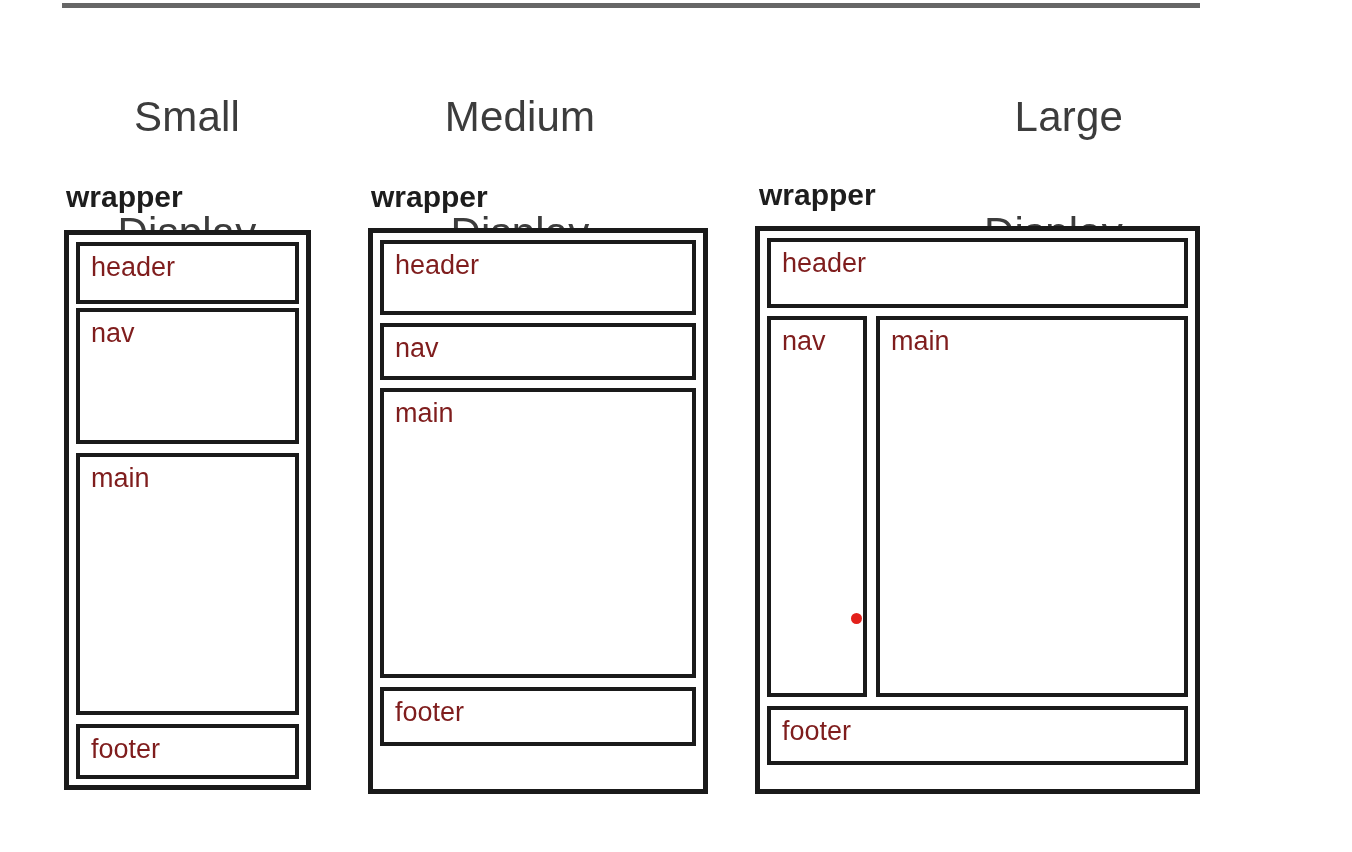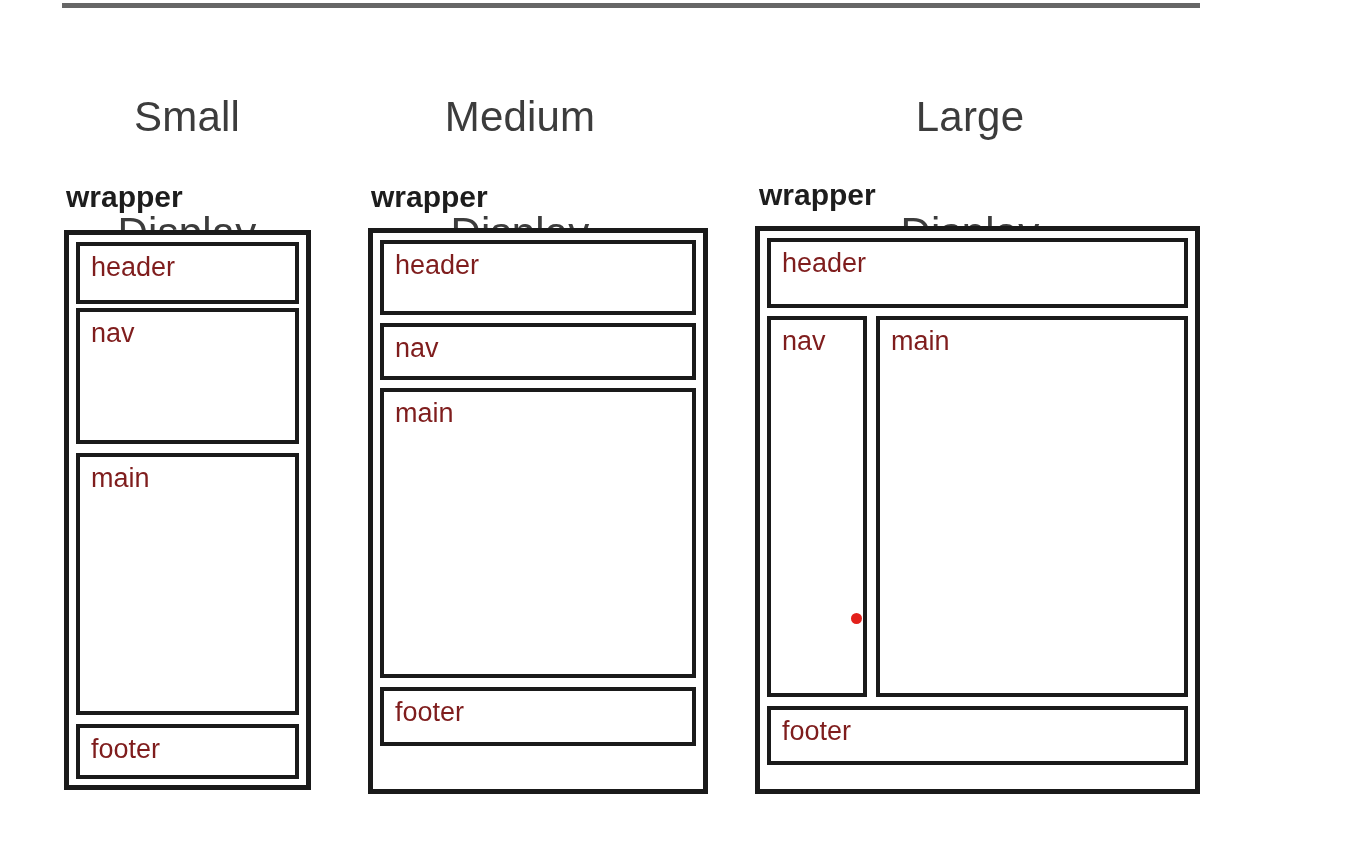--- a/index.html
+++ b/index.html
@@ -160,21 +160,21 @@
       <span class="region-label">nav</span>
     </div>
     <div class="region" id="medium-main">
       <span class="region-label">main</span>
     </div>
     <div class="region" id="medium-footer">
       <span class="region-label">footer</span>
     </div>
   </div>
 
-  <div class="col-title" style="left:817px; width:306px;">
+  <div class="col-title" style="left:817px; width:306px;text-align:right;">
     <span class="t-line">Large</span>
     <span class="t-line">Display</span>
   </div>
 
   <div class="wrapper-label" style="left:759px; top:180px;">wrapper</div>
 
   <div class="wrapper-box" id="wrapper-large">
     <div class="region" id="large-header">
       <span class="region-label">header</span>
     </div>

